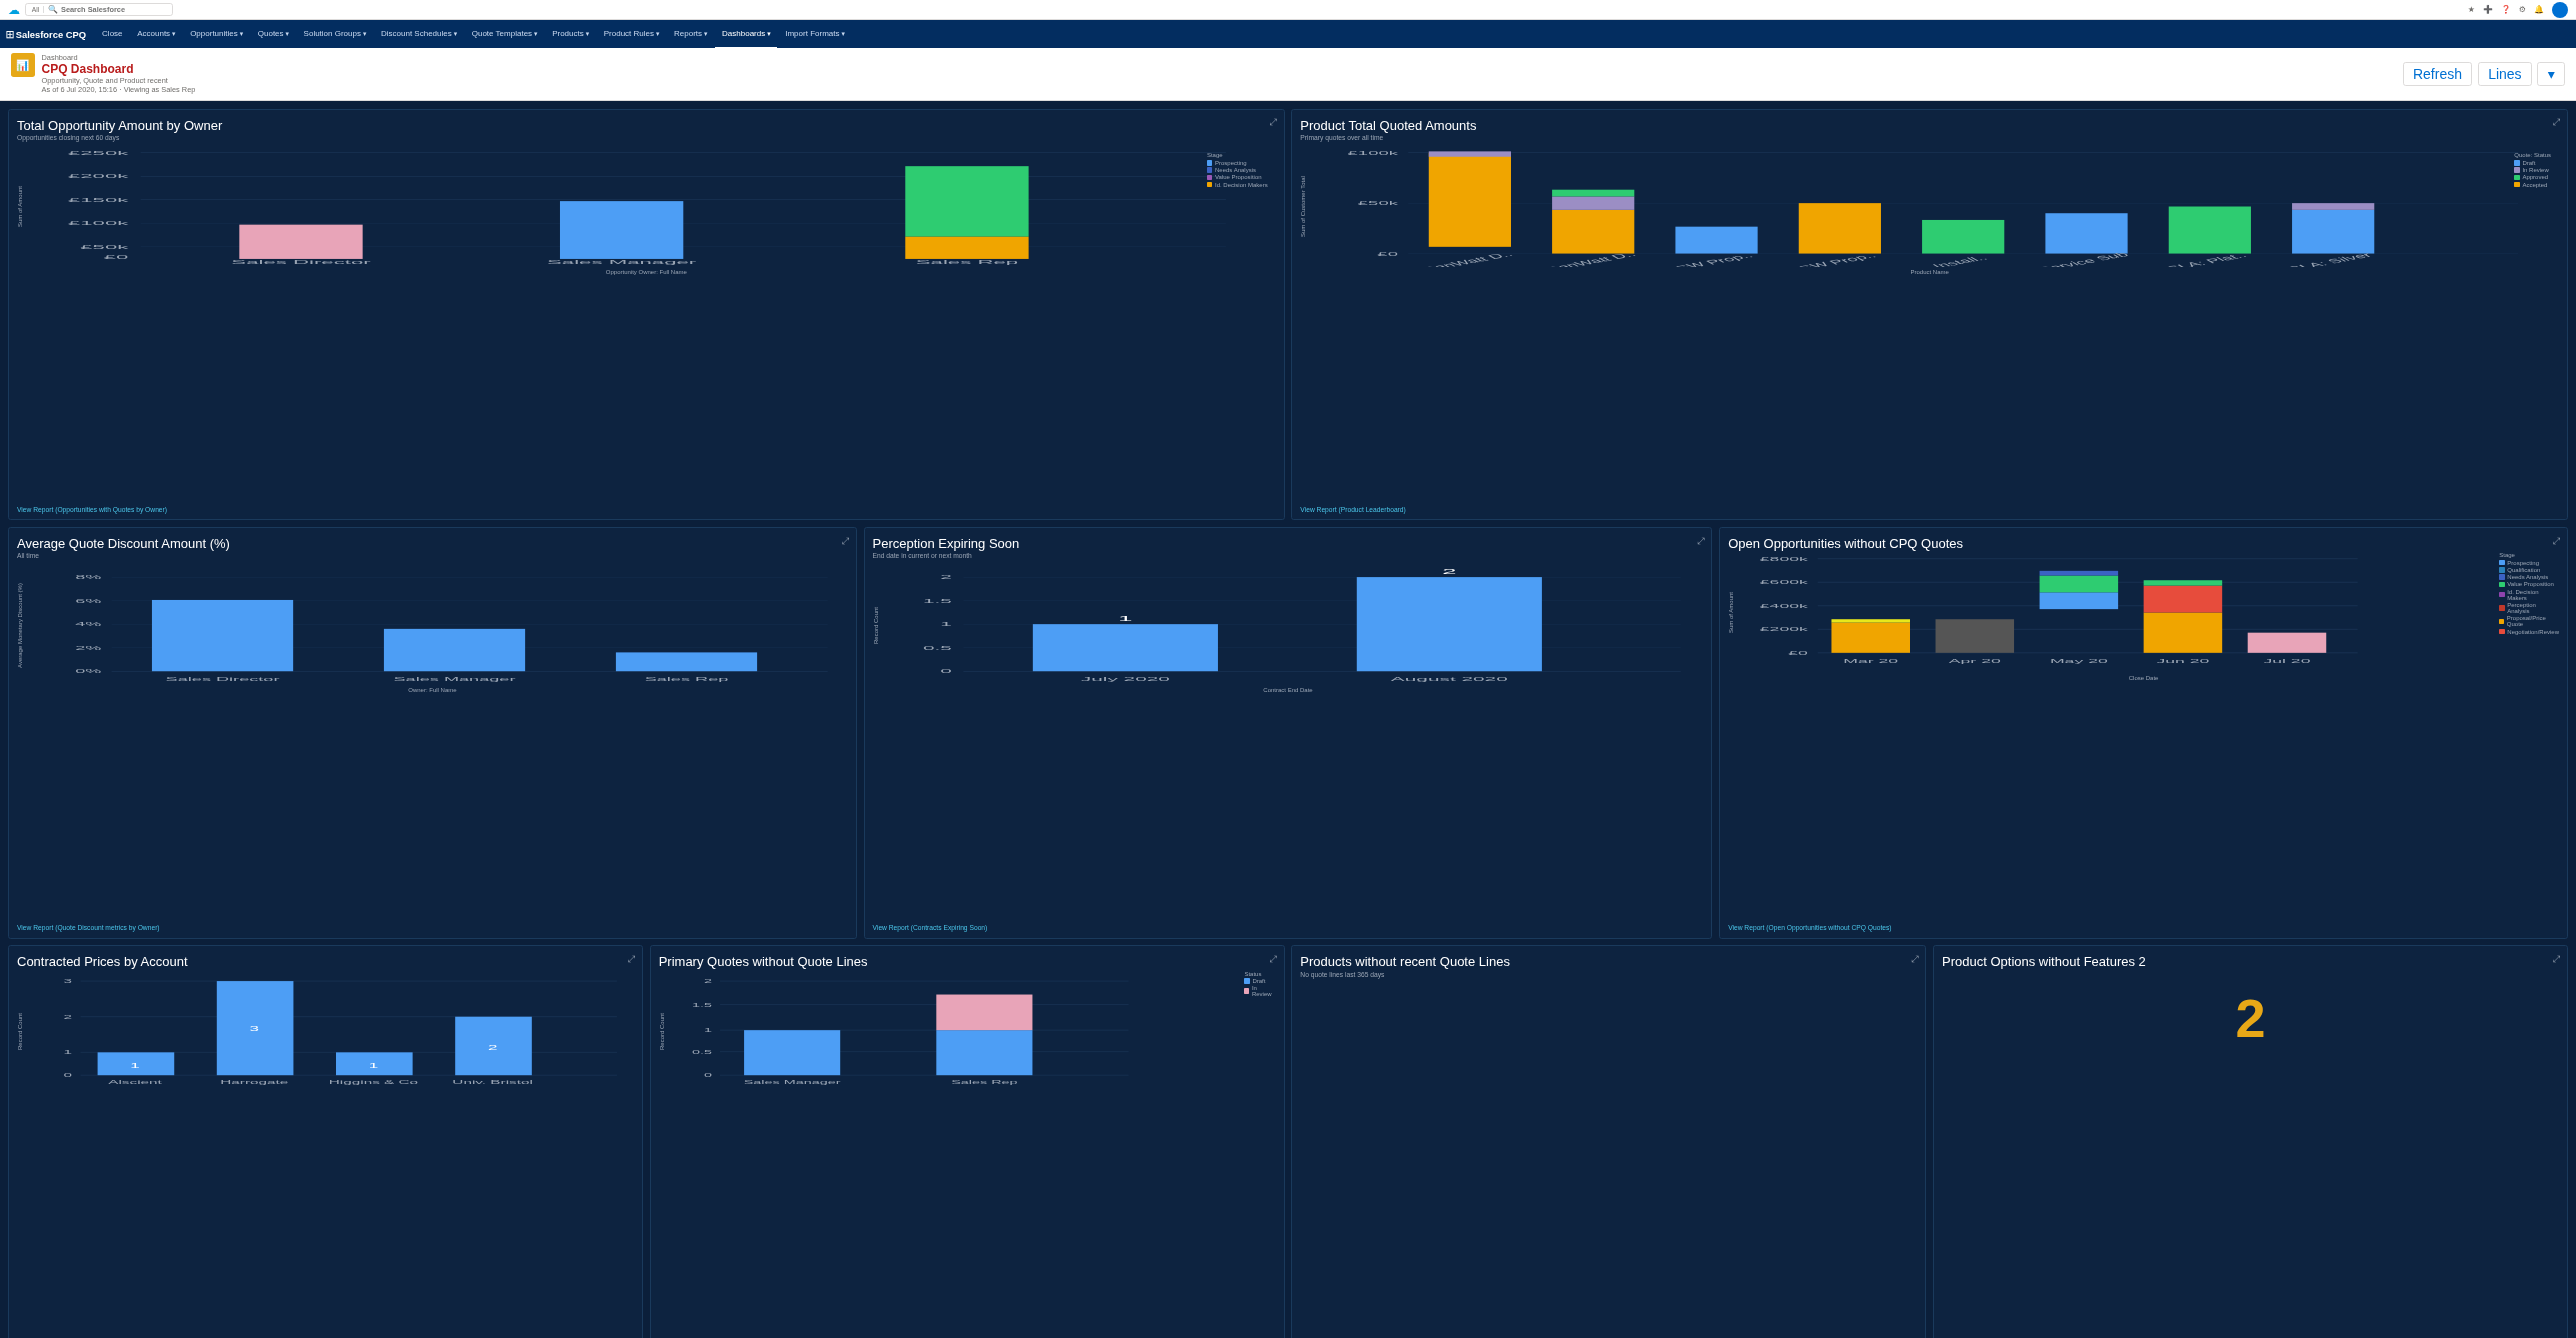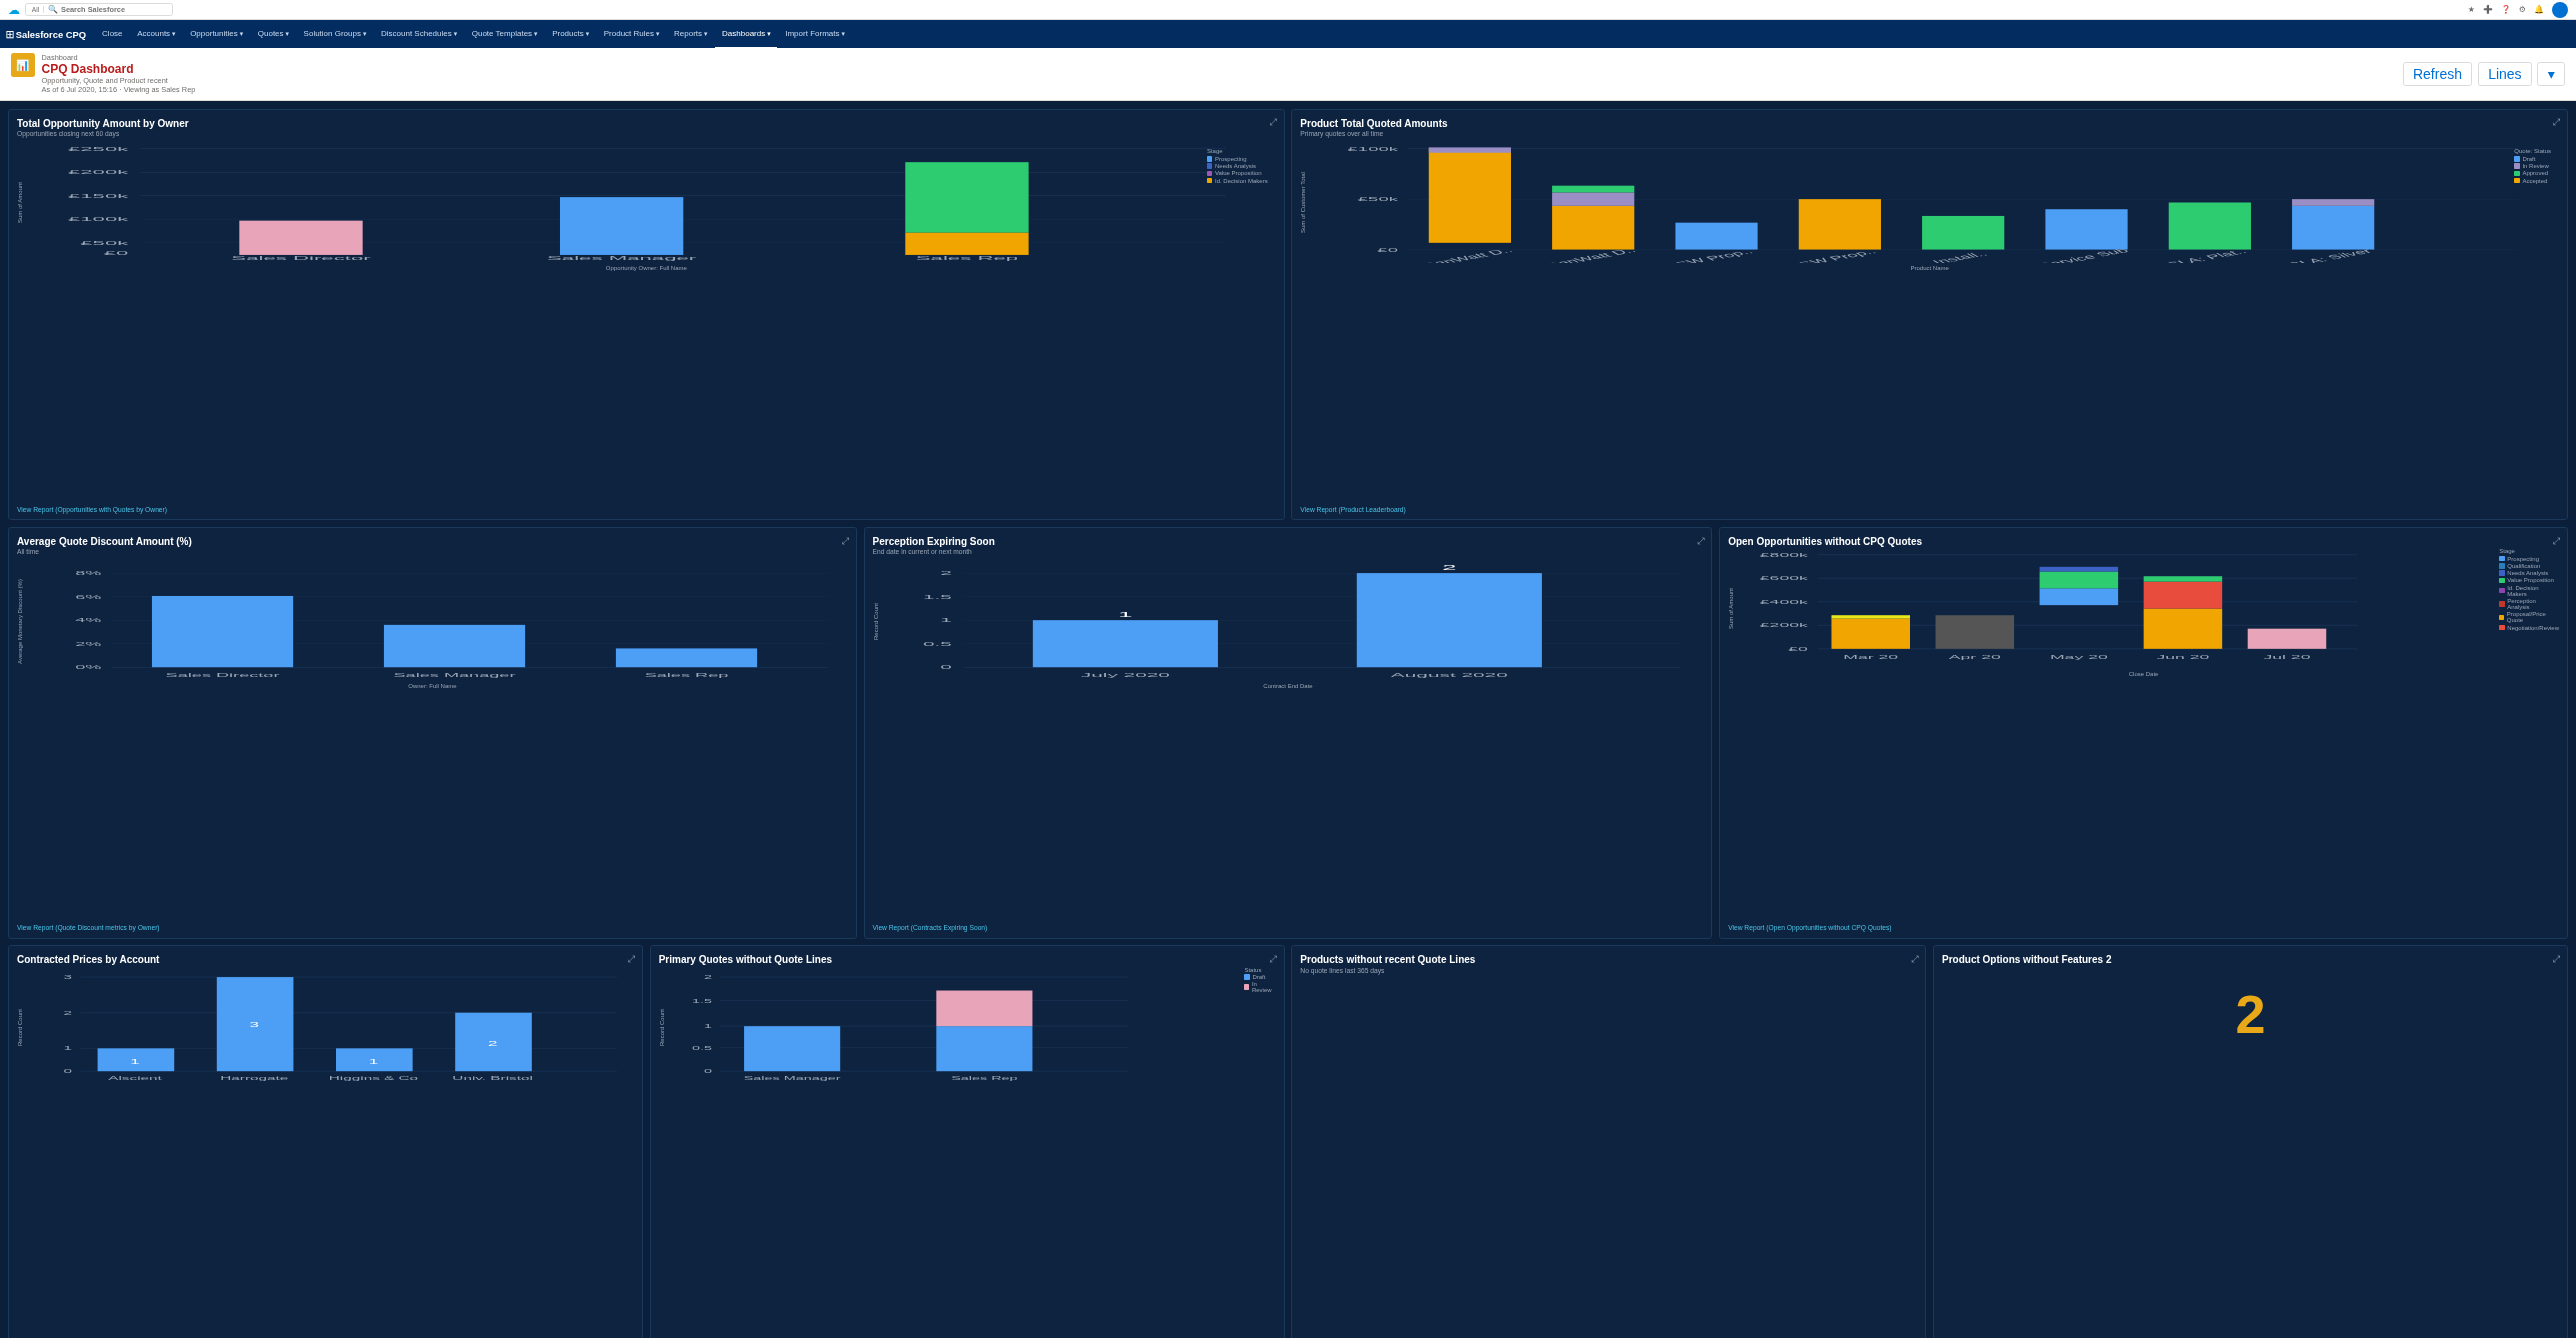--- a/index.html
+++ b/index.html
@@ -32,21 +32,21 @@
     .btn { border: 0.7px solid #dddbda; background: #fff; border-radius: 2.7px; padding: 2.7px 9.4px; font-size: 14px; cursor: pointer; color: #0070d2; }
 
     
     .dashboard { background: #0b1f3a; min-height: calc(100vh - 74px); padding: 8px; display: grid; gap: 6.7px; }
     .row { display: grid; gap: 6.7px; }
     .row-1 { grid-template-columns: 1fr 1fr; }
     .row-2 { grid-template-columns: 1fr 1fr 1fr; }
     .row-3 { grid-template-columns: 1fr 1fr 1fr 1fr; }
 
     .card { background: #0d2340; border: 0.7px solid #1a3a5c; border-radius: 2.7px; padding: 8px; position: relative; color: #fff; min-height: 175px; }
-    .card-title { font-size: 10px; font-weight: 700; color: #fff; margin-bottom: 1.3px; }
+    .card-title { font-size: 13px; font-weight: 400; color: #fff; margin-bottom: 1.3px; }
     .card-subtitle { font-size: 6.7px; color: #9aa5b4; margin-bottom: 5.4px; }
     .card-link { font-size: 6.7px; color: #4bc5e8; text-decoration: none; cursor: pointer; position: absolute; bottom: 6.7px; left: 8px; }
     .expand-icon { position: absolute; top: 6.7px; right: 6.7px; color: #9aa5b4; font-size: 9.4px; cursor: pointer; }
 
     
     .chart-area { width: 100%; height: 121px; position: relative; }
     .chart-area svg { width: 100%; height: 100%; }
 
     
     .y-label { font-size: 9px; fill: #9aa5b4; }

